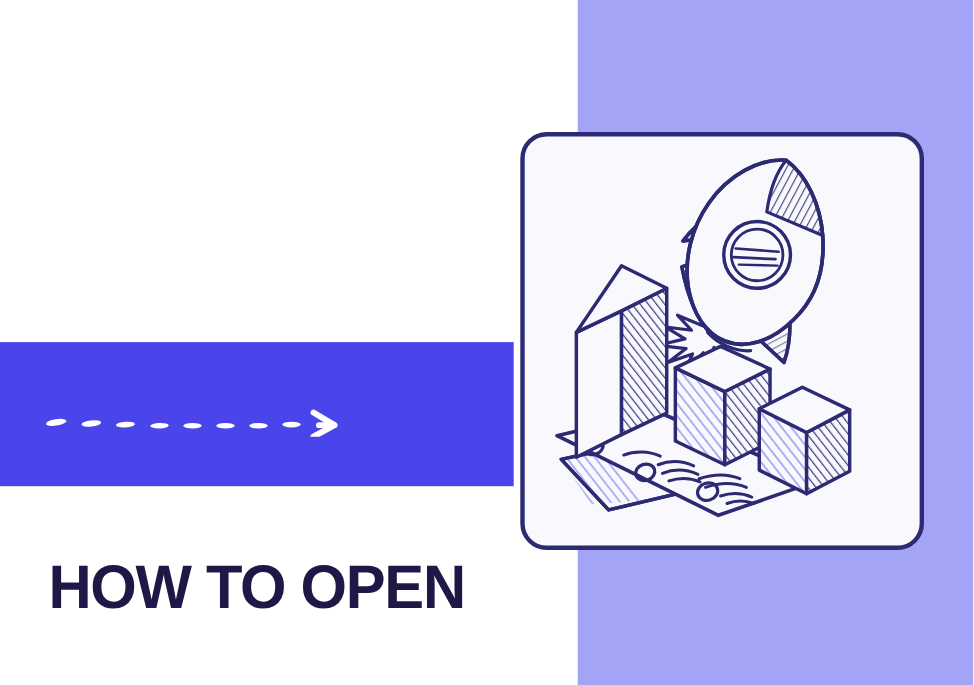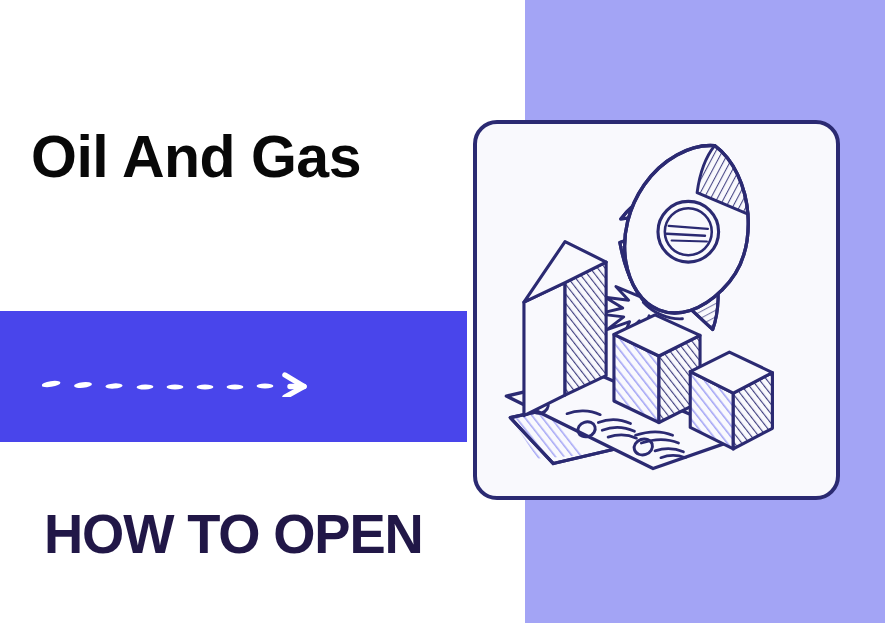--- a/index.html
+++ b/index.html
@@ -117,21 +117,20 @@
 </style>
 </head>
 <body>
 
 <div id="slide">
 
   <div class="right-panel"></div>
 
   <div class="left-panel"></div>
 
-  <div class="title">Oil And Gas</div>
 
   <div class="banner">
     <div class="arrow-wrap">
       <svg width="270" height="30" viewBox="0 0 270 30" fill="none" xmlns="http://www.w3.org/2000/svg">
 
         <ellipse cx="9" cy="17" rx="9.5" ry="2.9" fill="#ffffff" transform="rotate(-9 9 17)"></ellipse>
         <ellipse cx="41" cy="18" rx="9.0" ry="2.8" fill="#ffffff" transform="rotate(-6 41 18)"></ellipse>
         <ellipse cx="72" cy="19" rx="8.6" ry="2.6" fill="#ffffff" transform="rotate(-4 72 19)"></ellipse>
         <ellipse cx="103" cy="20" rx="8.4" ry="2.5" fill="#ffffff" transform="rotate(-2 103 20)"></ellipse>
         <ellipse cx="133" cy="20" rx="8.4" ry="2.5" fill="#ffffff"></ellipse>

